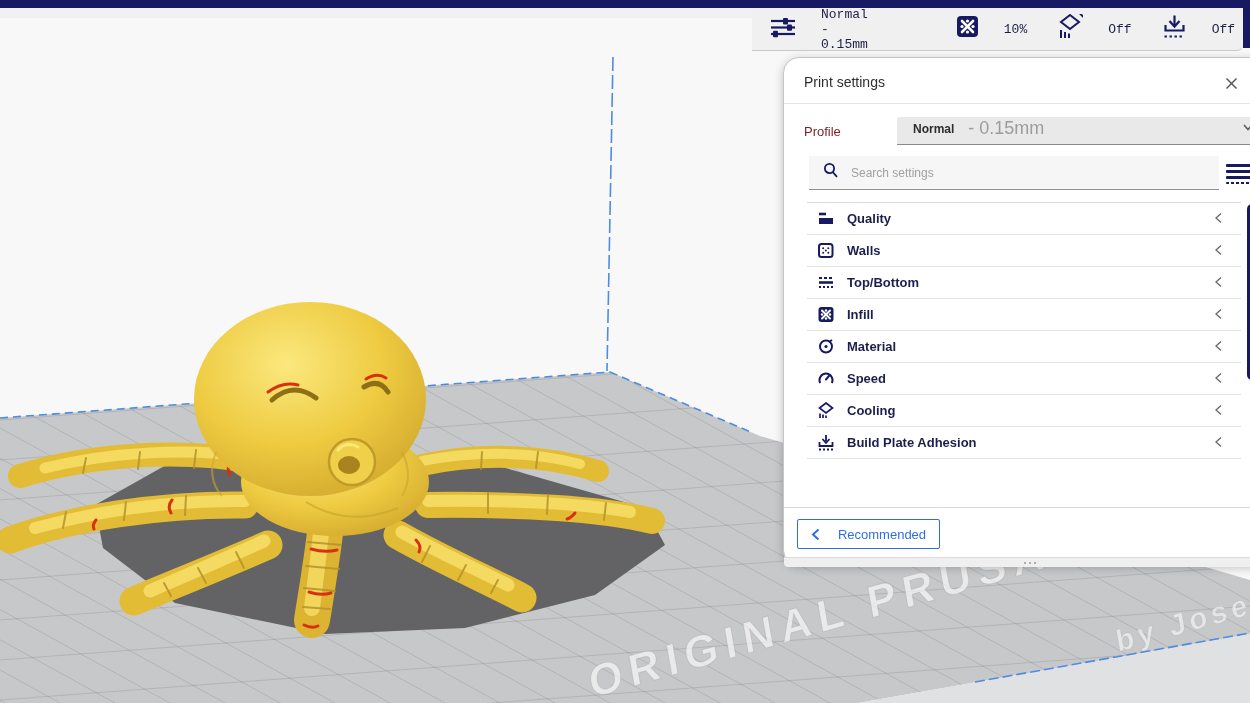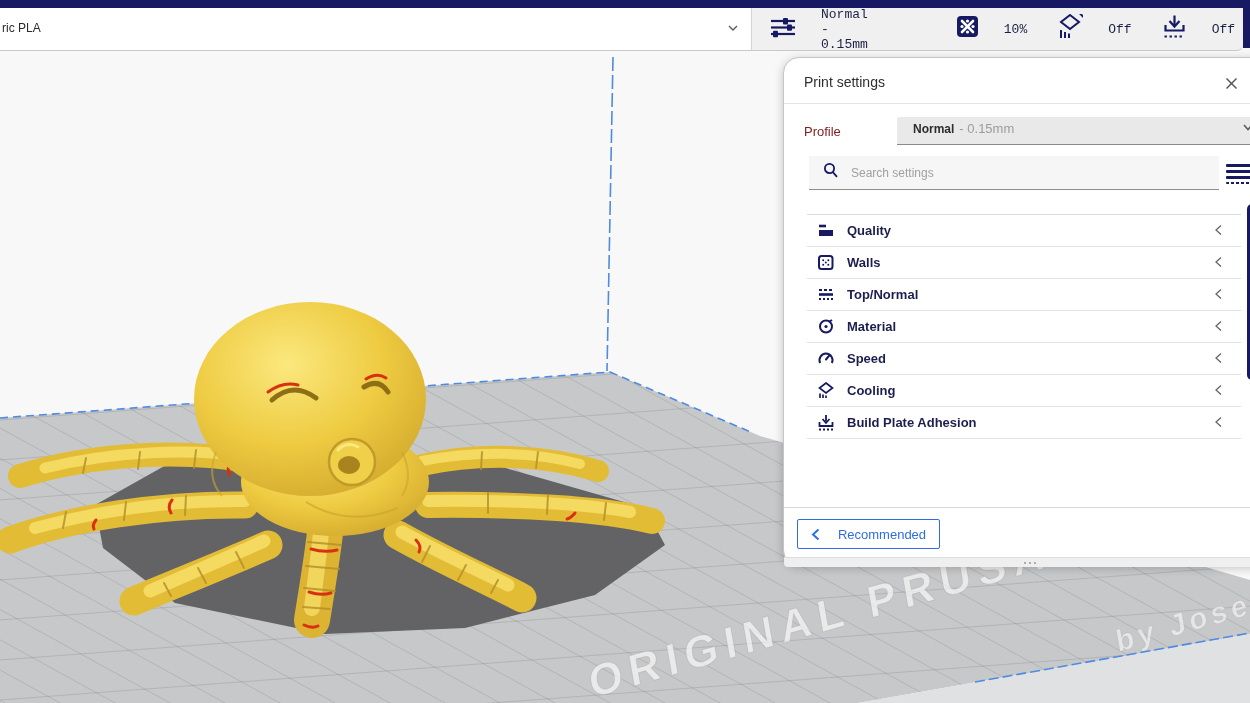--- a/index.html
+++ b/index.html
@@ -39,37 +39,37 @@
   #panel-header { left:0; top:0; width:491px; height:46px; border-bottom:1px solid #e4e4e4; }
   #panel-title { left:20px; top:16px; font-size:14px; color:#2e2e2e; }
   #panel-close { left:1218px; top:70px; width:26px; height:26px; z-index:45;
     display:flex; align-items:center; justify-content:center; cursor:pointer; }
 
   #profile-row-label { left:20px; top:66px; font-size:13px; color:#7f1d1d; }
   #profile-dropdown { left:113px; top:59px; width:368px; height:28px; background:#e9e9ea;
     border-bottom:1px solid #8a8a8a; border-radius:2px 2px 0 0; cursor:pointer;
     display:flex; align-items:center; padding:0 10px 4px 16px; }
   #profile-name { font-size:12px; font-weight:bold; color:#2d2d2d; }
-  #profile-detail { font-size:13px; color:#9c9c9c; margin-left:5px; }
+  #profile-detail { font-size:18px; color:#9c9c9c; margin-left:14px; }
   #profile-chevron { margin-left:auto; }
 
   #search-box { left:25px; top:98px; width:410px; height:34px; background:#f6f6f6;
     border-bottom:1px solid #8f8f8f; display:flex; align-items:center; padding-left:13px; }
   #search-input { border:none; outline:none; background:transparent; flex:1;
     font-size:12px; color:#444; margin-left:12px;
     font-family:"Liberation Sans", sans-serif; }
   #search-input::placeholder { color:#a0a0a0; }
   #hamburger { left:442px; top:104px; width:28px; height:24px; cursor:pointer;
     display:flex; flex-direction:column; justify-content:center; gap:3px; }
   .hbar { width:26px; height:3px; background:#171a63; border-radius:1px; }
   .hbar.dotted { height:2px;
     background:repeating-linear-gradient(90deg,#171a63 0 3px,transparent 3px 5px); }
 
   #cat-list { left:23px; top:144px; width:434px; height:305px; overflow:hidden;
-    border-top:1px solid #dcdcdc;margin-top:12px; }
+    border-top:1px solid #dcdcdc; }
   #list-bottom-divider { left:0; top:449px; width:491px; height:1px; background:#d8d8d8; }
   .cat-row { position:relative; width:434px; height:32px; display:flex; align-items:center;
     border-bottom:1px solid #e3e3e4; cursor:pointer; background:#fff; }
   .cat-row.highlight { background:#f3f3f4; }
   .cat-icon { width:18px; height:17px; margin-left:10px; flex:0 0 auto; }
   .cat-label { font-size:13px; font-weight:bold; color:#1c1e4e; margin-left:12px; }
   .cat-chevron { margin-left:auto; margin-right:18px; }
 
   #scrollbar { left:463px; top:146px; width:10px; height:176px; background:#171a63;
     border-radius:5px; cursor:pointer; }
@@ -276,28 +276,20 @@
 
       <path d="M306,502 q 42,26 92,6" stroke="#c9a62e" stroke-width="2" fill="none" opacity="0.7"></path>
     </g>
   </svg>
 </div>
 
 <div id="topbar" class="abs"></div>
 <div id="edge-strip" class="abs"></div>
 
 <div id="toolbar" class="abs">
-  <div id="material-combo" class="abs">
-    <span id="material-label" class="abs">ric PLA</span>
-    <span id="material-chevron" class="abs">
-      <svg width="14" height="14" viewBox="0 0 14 14">
-          <path d="M3 5 L7 9 L11 5" stroke="#5a5a5a" stroke-width="1.4" fill="none"></path>
-        </svg>
-    </span>
-  </div>
 
   <div id="setup-summary" class="abs">
     <div class="sum-item" id="sum-profile">
       <span>
         <svg width="26" height="24" viewBox="0 0 26 24">
           <g stroke="#171a63" stroke-width="2.2">
             <line x1="1" y1="6" x2="25" y2="6"></line>
               <line x1="1" y1="12.5" x2="25" y2="12.5"></line>
               <line x1="1" y1="19" x2="25" y2="19"></line>
           </g>
@@ -430,21 +422,42 @@
     </div>
     <div class="cat-row">
       <span class="cat-icon">
         <svg width="18" height="17" viewBox="0 0 18 17">
           <g stroke="#171a63">
               <line x1="2" y1="4" x2="16" y2="4" stroke-width="2" stroke-dasharray="3 2"></line>
           <line x1="2" y1="8.5" x2="16" y2="8.5" stroke-width="2.6"></line>
           <line x1="2" y1="13" x2="16" y2="13" stroke-width="2" stroke-dasharray="2 2"></line>
             </g>
         </svg></span>
-      <span class="cat-label">Top/Normal</span>
+      <span class="cat-label">Top/Bottom</span>
+      <span class="cat-chevron">
+        <svg width="9" height="12" viewBox="0 0 9 12">
+            <path d="M7 1.5 L2 6 L7 10.5" stroke="#666" stroke-width="1.3" fill="none"></path>
+          </svg></span>
+    </div>
+    <div class="cat-row">
+      <span class="cat-icon">
+        <svg width="18" height="17" viewBox="0 0 18 17">
+          <rect x="1.5" y="1" width="15" height="15" rx="3" fill="#171a63"></rect>
+          <g stroke="#fff" stroke-width="2" stroke-linecap="round">
+              <path d="M5 4.5 L13 12.5"></path>
+              <path d="M13 4.5 L5 12.5"></path>
+            </g>
+          <g fill="#fff">
+              <circle cx="5" cy="8.5" r="1.2"></circle>
+              <circle cx="13" cy="8.5" r="1.2"></circle>
+              <circle cx="9" cy="4.5" r="1.2"></circle>
+              <circle cx="9" cy="12.5" r="1.2"></circle>
+            </g>
+        </svg></span>
+      <span class="cat-label">Infill</span>
       <span class="cat-chevron">
         <svg width="9" height="12" viewBox="0 0 9 12">
             <path d="M7 1.5 L2 6 L7 10.5" stroke="#666" stroke-width="1.3" fill="none"></path>
           </svg></span>
     </div>
     <div class="cat-row">
       <span class="cat-icon">
         <svg width="18" height="17" viewBox="0 0 18 17">
           <circle cx="9" cy="8.5" r="6" fill="none" stroke="#171a63" stroke-width="2"></circle>
           <circle cx="9" cy="8.5" r="1.6" fill="#171a63"></circle>

